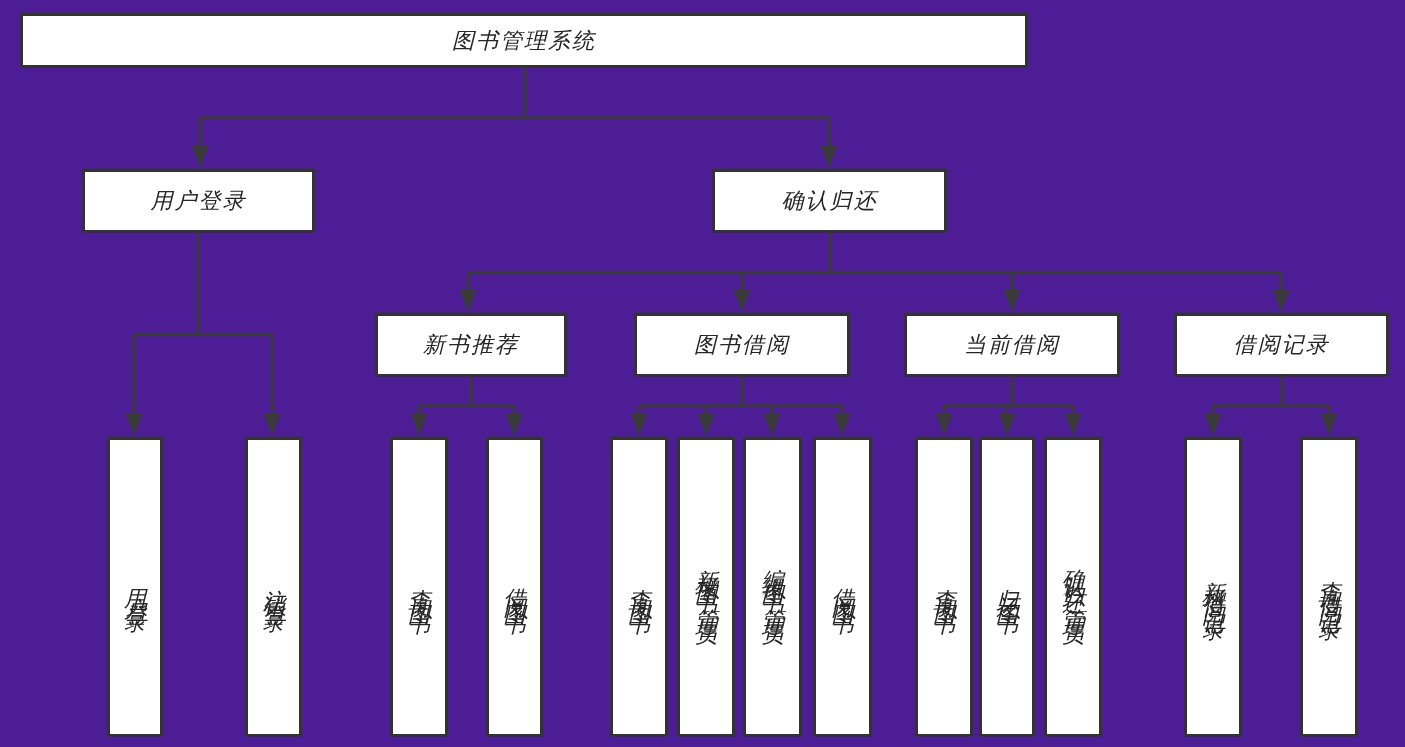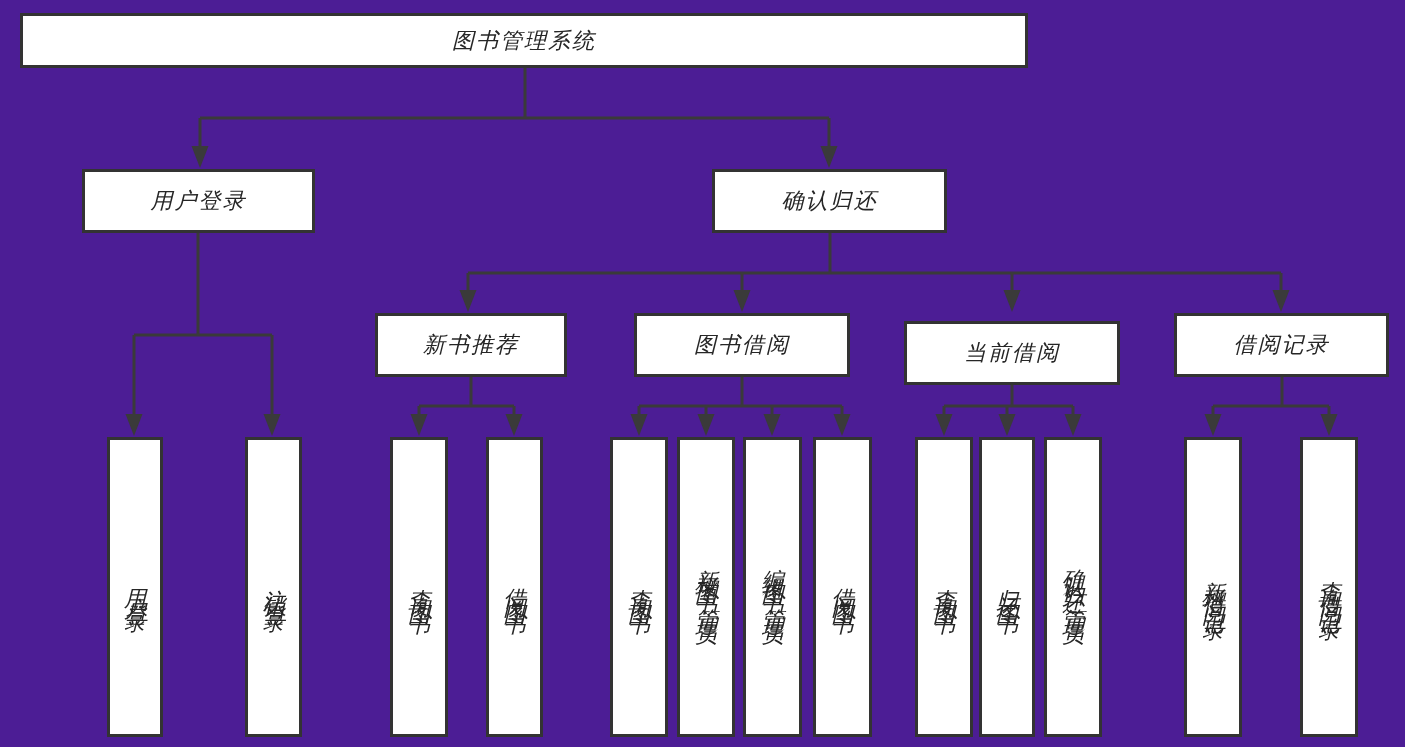--- a/index.html
+++ b/index.html
@@ -104,21 +104,21 @@
     </g>
   </svg>
 
   <div class="node h-node" style="left:20px; top:13px; width:1008px; height:55px;">图书管理系统</div>
 
   <div class="node h-node" style="left:82px; top:169px; width:233px; height:64px;">用户登录</div>
   <div class="node h-node" style="left:712px; top:169px; width:235px; height:64px;">确认归还</div>
 
   <div class="node h-node" style="left:363px; top:313px; width:192px; height:64px;margin-left:12px;">新书推荐</div>
   <div class="node h-node" style="left:634px; top:313px; width:216px; height:64px;">图书借阅</div>
-  <div class="node h-node" style="left:904px; top:313px; width:216px; height:64px;margin-top:8px;">当前借阅</div>
+  <div class="node h-node" style="left:904px; top:313px; width:216px; height:64px;">当前借阅</div>
   <div class="node h-node" style="left:1174px; top:313px; width:215px; height:64px;">借阅记录</div>
 
   <div class="node v-node" style="left:107px; top:437px; width:56px; height:300px;">用户登录</div>
   <div class="node v-node" style="left:245px; top:437px; width:57px; height:300px;">注销登录</div>
 
   <div class="node v-node" style="left:390px; top:437px; width:58px; height:300px;">查询图书</div>
   <div class="node v-node" style="left:486px; top:437px; width:57px; height:300px;">借阅图书</div>
 
   <div class="node v-node" style="left:610px; top:437px; width:58px; height:300px;">查询图书</div>
   <div class="node v-node" style="left:677px; top:437px; width:58px; height:300px;">新增图书（管理员）</div>

